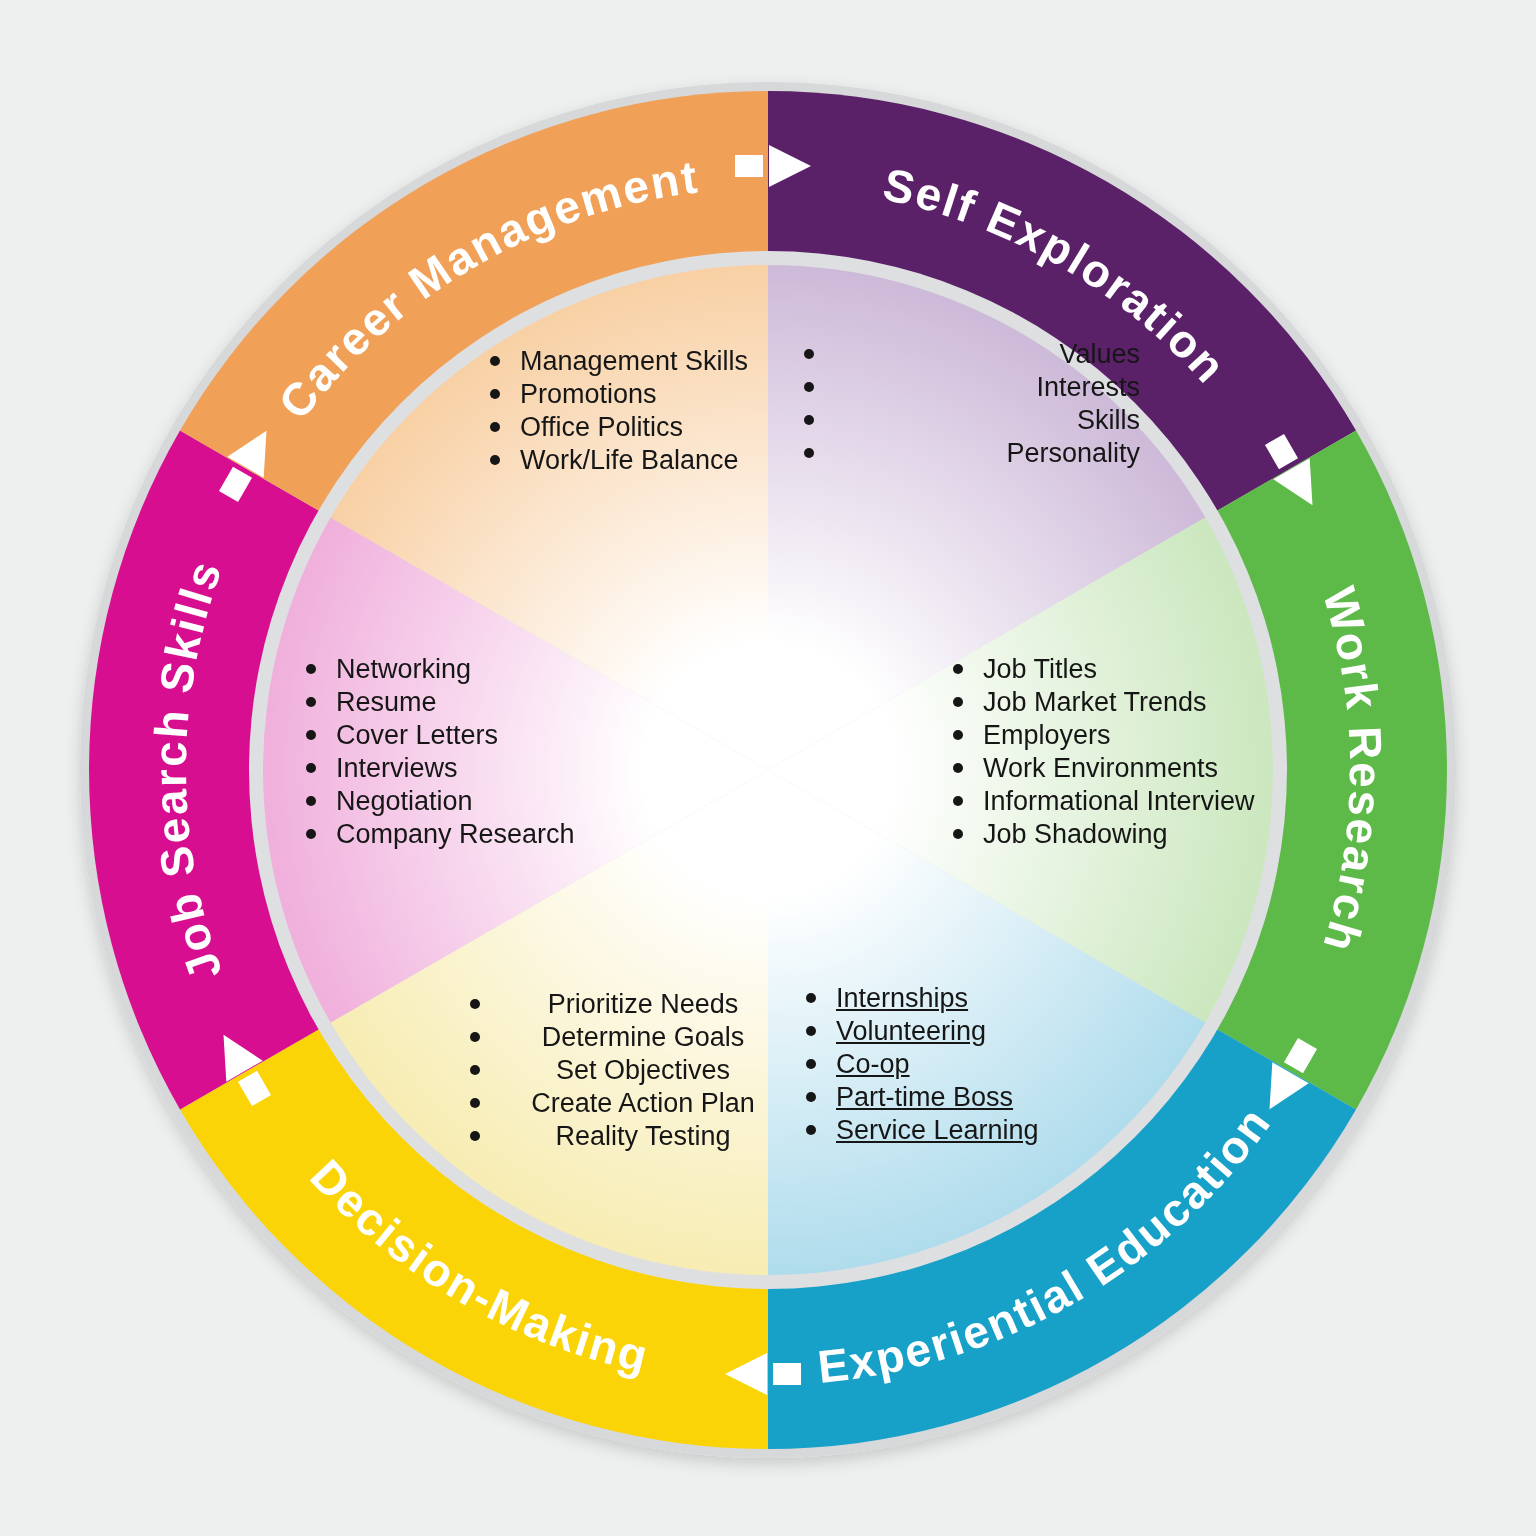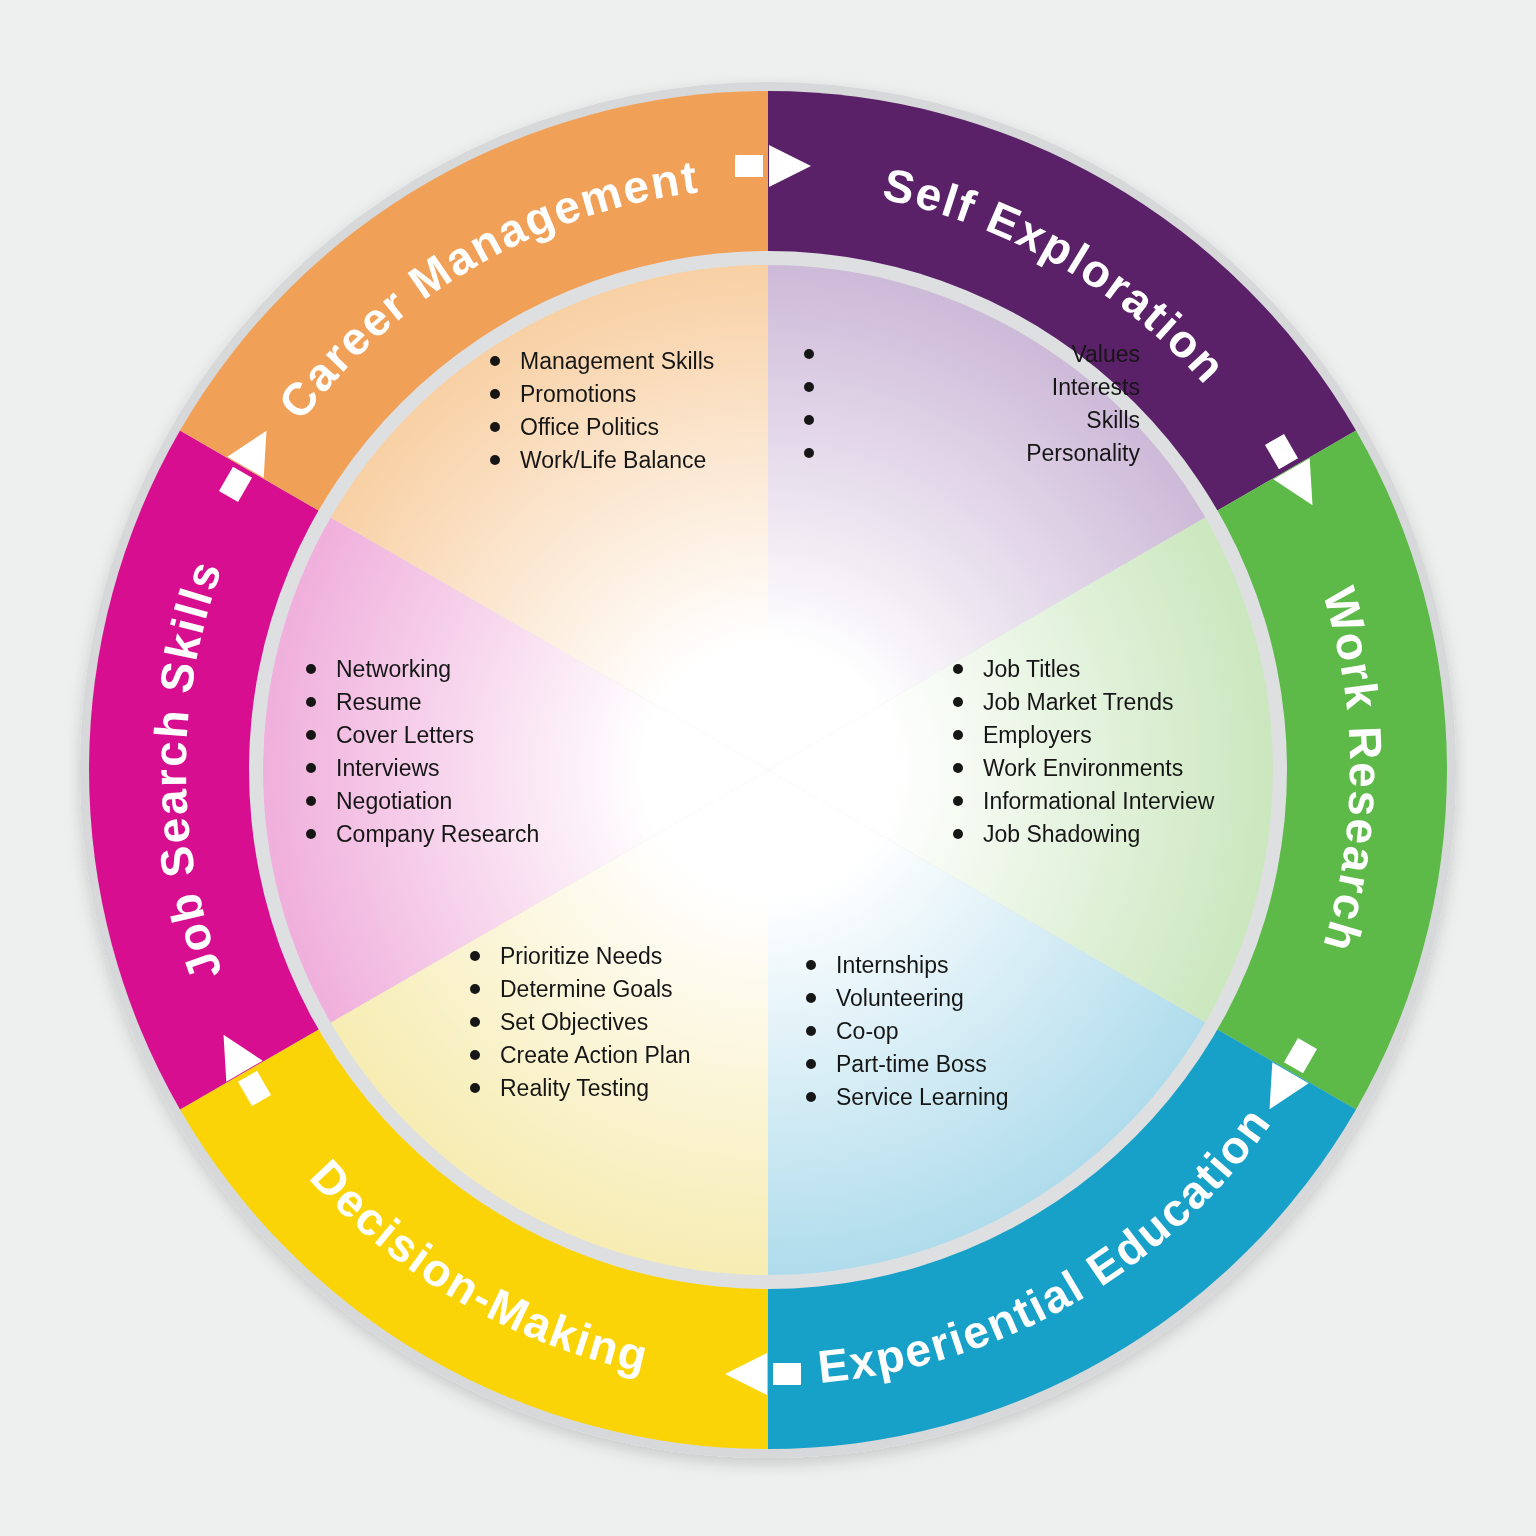--- a/index.html
+++ b/index.html
@@ -26,21 +26,21 @@
     font-size: 46px;
     font-weight: bold;
     letter-spacing: 2px;
     fill: #FFFFFF;
   }
   .bullets {
     position: absolute;
     margin: 0;
     padding: 0;
     list-style: none;
-    font-size: 23px;
+    font-size: 27px;
     line-height: 32px;
     color: #161616;
   }
   .bullets li {
     position: relative;
     padding-left: 34px;
     margin-bottom: 1px;
   }
   .bullets li::before {
     content: "";
@@ -157,29 +157,29 @@
 
   <ul class="bullets" style="left:949px; top:653px; width:344px;">
       <li>Job Titles</li>
       <li>Job Market Trends</li>
       <li>Employers</li>
       <li>Work Environments</li>
       <li>Informational Interview</li>
       <li>Job Shadowing</li>
     </ul>
 
-  <ul class="bullets" style="left:802px; top:949px; width:320px;">
+  <ul class="bullets" style="left:802px; top:982px; width:320px;text-decoration:underline;">
       <li>Internships</li>
       <li>Volunteering</li>
       <li>Co-op</li>
       <li>Part-time Boss</li>
       <li>Service Learning</li>
     </ul>
 
-  <ul class="bullets" style="left:466px; top:940px; width:320px;">
+  <ul class="bullets" style="left:466px; top:988px; width:320px;text-align:center;">
       <li>Prioritize Needs</li>
       <li>Determine Goals</li>
       <li>Set Objectives</li>
       <li>Create Action Plan</li>
       <li>Reality Testing</li>
     </ul>
 
   <ul class="bullets" style="left:302px; top:653px; width:320px;">
       <li>Networking</li>
       <li>Resume</li>

